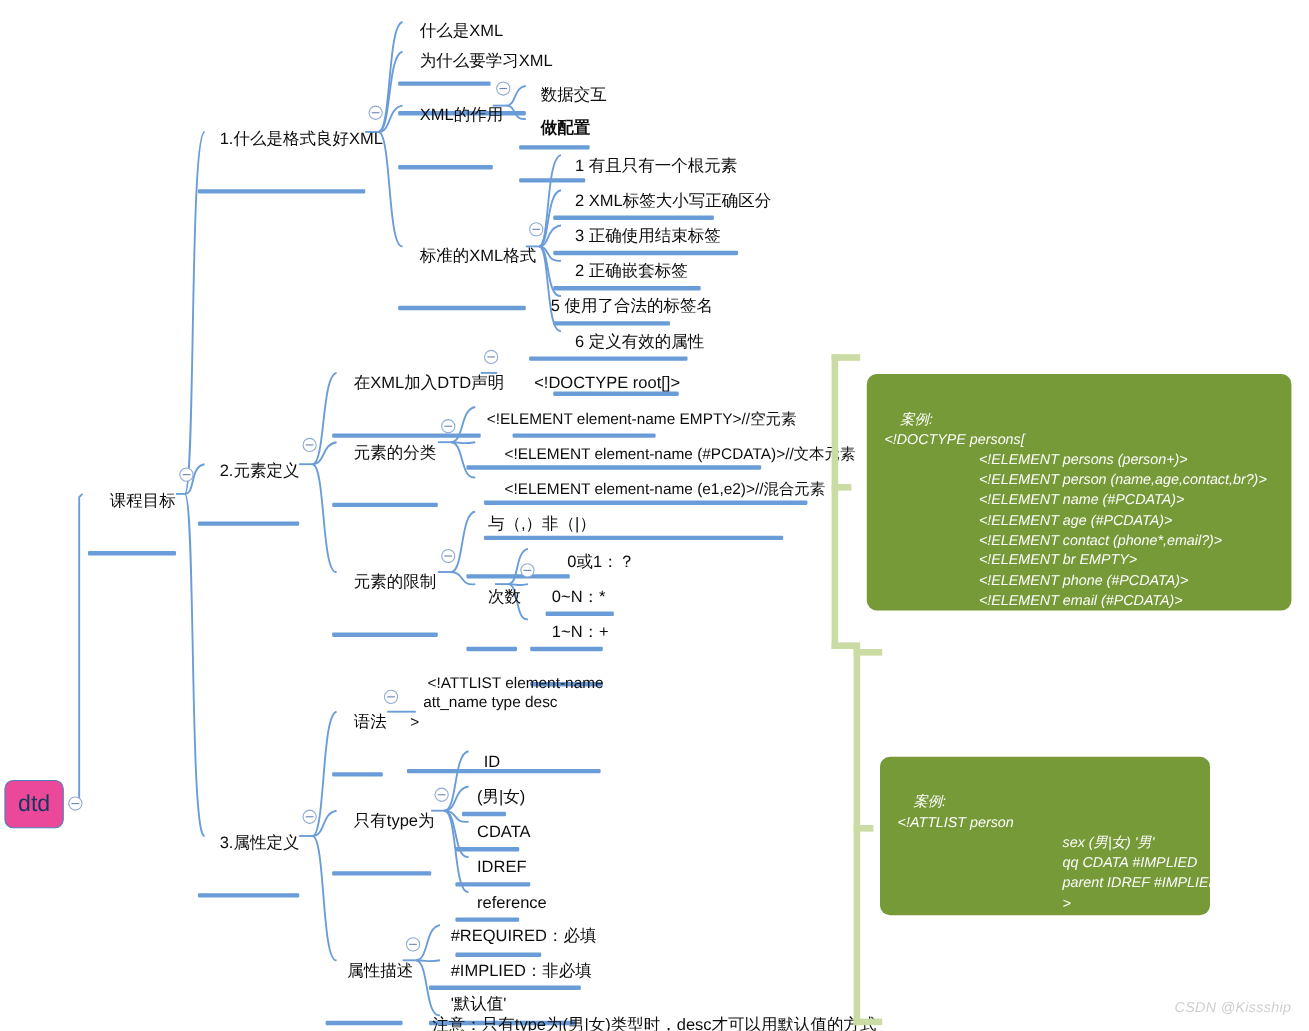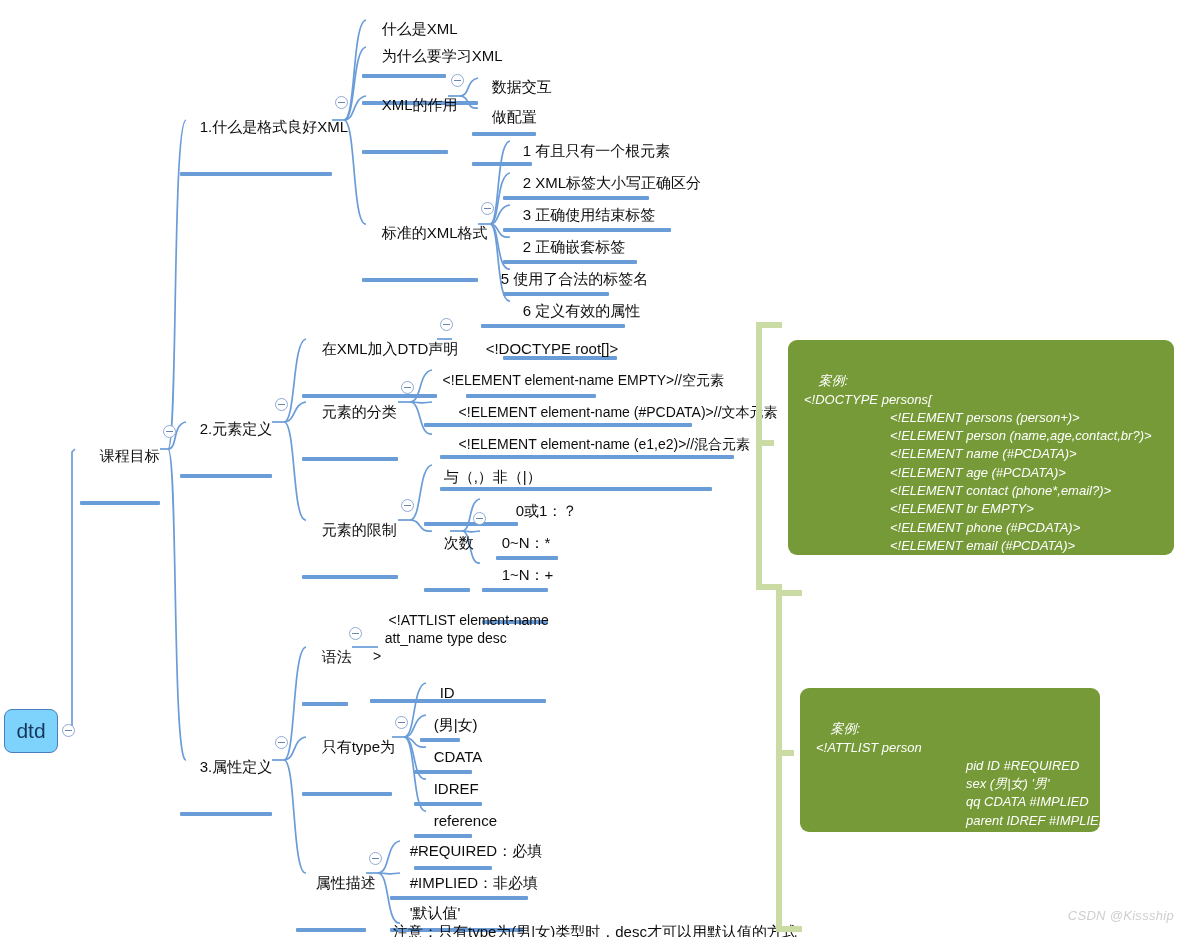--- a/index.html
+++ b/index.html
@@ -23,21 +23,21 @@
     box-sizing:border-box;
   }
   .topic .ul{
     position:absolute;left:0;bottom:0;height:4px;background:#6a9cd8;border-radius:1px;
   }
   .topic.small{font-size:14px;line-height:18px;}
 
   
   .rootnode{
     position:absolute;
-    background:#7dd3fc;
+    background:#ec4899;
     border:1.6px solid #4a7ebb;
     border-radius:8px;
     color:#17375e;
     font-size:21px;
     display:flex;align-items:center;justify-content:center;
     box-sizing:border-box;
   }
 
   
   .minus{
@@ -184,21 +184,21 @@
     <span>XML的作用</span>
     <span class="ul" style="width:86px;"></span>
   </div>
   <span class="minus" style="left:451px;top:74px;"></span>
 
   <div class="topic" style="left:472px;top:58px;width:64px;">
     <span>数据交互</span>
     <span class="ul" style="width:64px;"></span>
   </div>
 
-  <div class="topic" style="left:472px;top:88px;width:60px;">
+  <div class="topic" style="left:472px;top:88px;width:60px;font-weight:bold;">
     <span>做配置</span>
     <span class="ul" style="width:60px;"></span>
   </div>
 
   <div class="topic" style="left:362px;top:204px;width:116px;">
     <span>标准的XML格式</span>
     <span class="ul" style="width:116px;"></span>
   </div>
   <span class="minus" style="left:481px;top:202px;"></span>
 
@@ -375,18 +375,18 @@
 
   <div class="note" style="left:788px;top:340px;width:386px;height:215px;">
     <span>案例:</span>
 <span>&lt;!DOCTYPE persons[</span>
 <span class="indent">&lt;!ELEMENT persons (person+)&gt;</span><span class="indent">&lt;!ELEMENT person (name,age,contact,br?)&gt;</span><span class="indent">&lt;!ELEMENT name (#PCDATA)&gt;</span><span class="indent">&lt;!ELEMENT age (#PCDATA)&gt;</span><span class="indent">&lt;!ELEMENT contact (phone*,email?)&gt;</span><span class="indent">&lt;!ELEMENT br EMPTY&gt;</span><span class="indent">&lt;!ELEMENT phone (#PCDATA)&gt;</span><span class="indent">&lt;!ELEMENT email (#PCDATA)&gt;</span><span class="indent3">]&gt;</span>
   </div>
 
   <div class="note" style="left:800px;top:688px;width:300px;height:144px;">
     <span>案例:</span>
 <span>&lt;!ATTLIST person</span>
-<span class="indent2">pid ID #REQUIRED</span><span class="indent2">sex (男|女) '男'</span><span class="indent2">qq CDATA #IMPLIED</span><span class="indent2">parent IDREF #IMPLIED</span><span class="indent2">&gt;</span>
+<span class="indent2">sex (男|女) '男'</span><span class="indent2">qq CDATA #IMPLIED</span><span class="indent2">parent IDREF #IMPLIED</span><span class="indent2">&gt;</span>
   </div>
 
   <div class="watermark">CSDN @Kissship</div>
 
 </div>
 
 </body></html>

